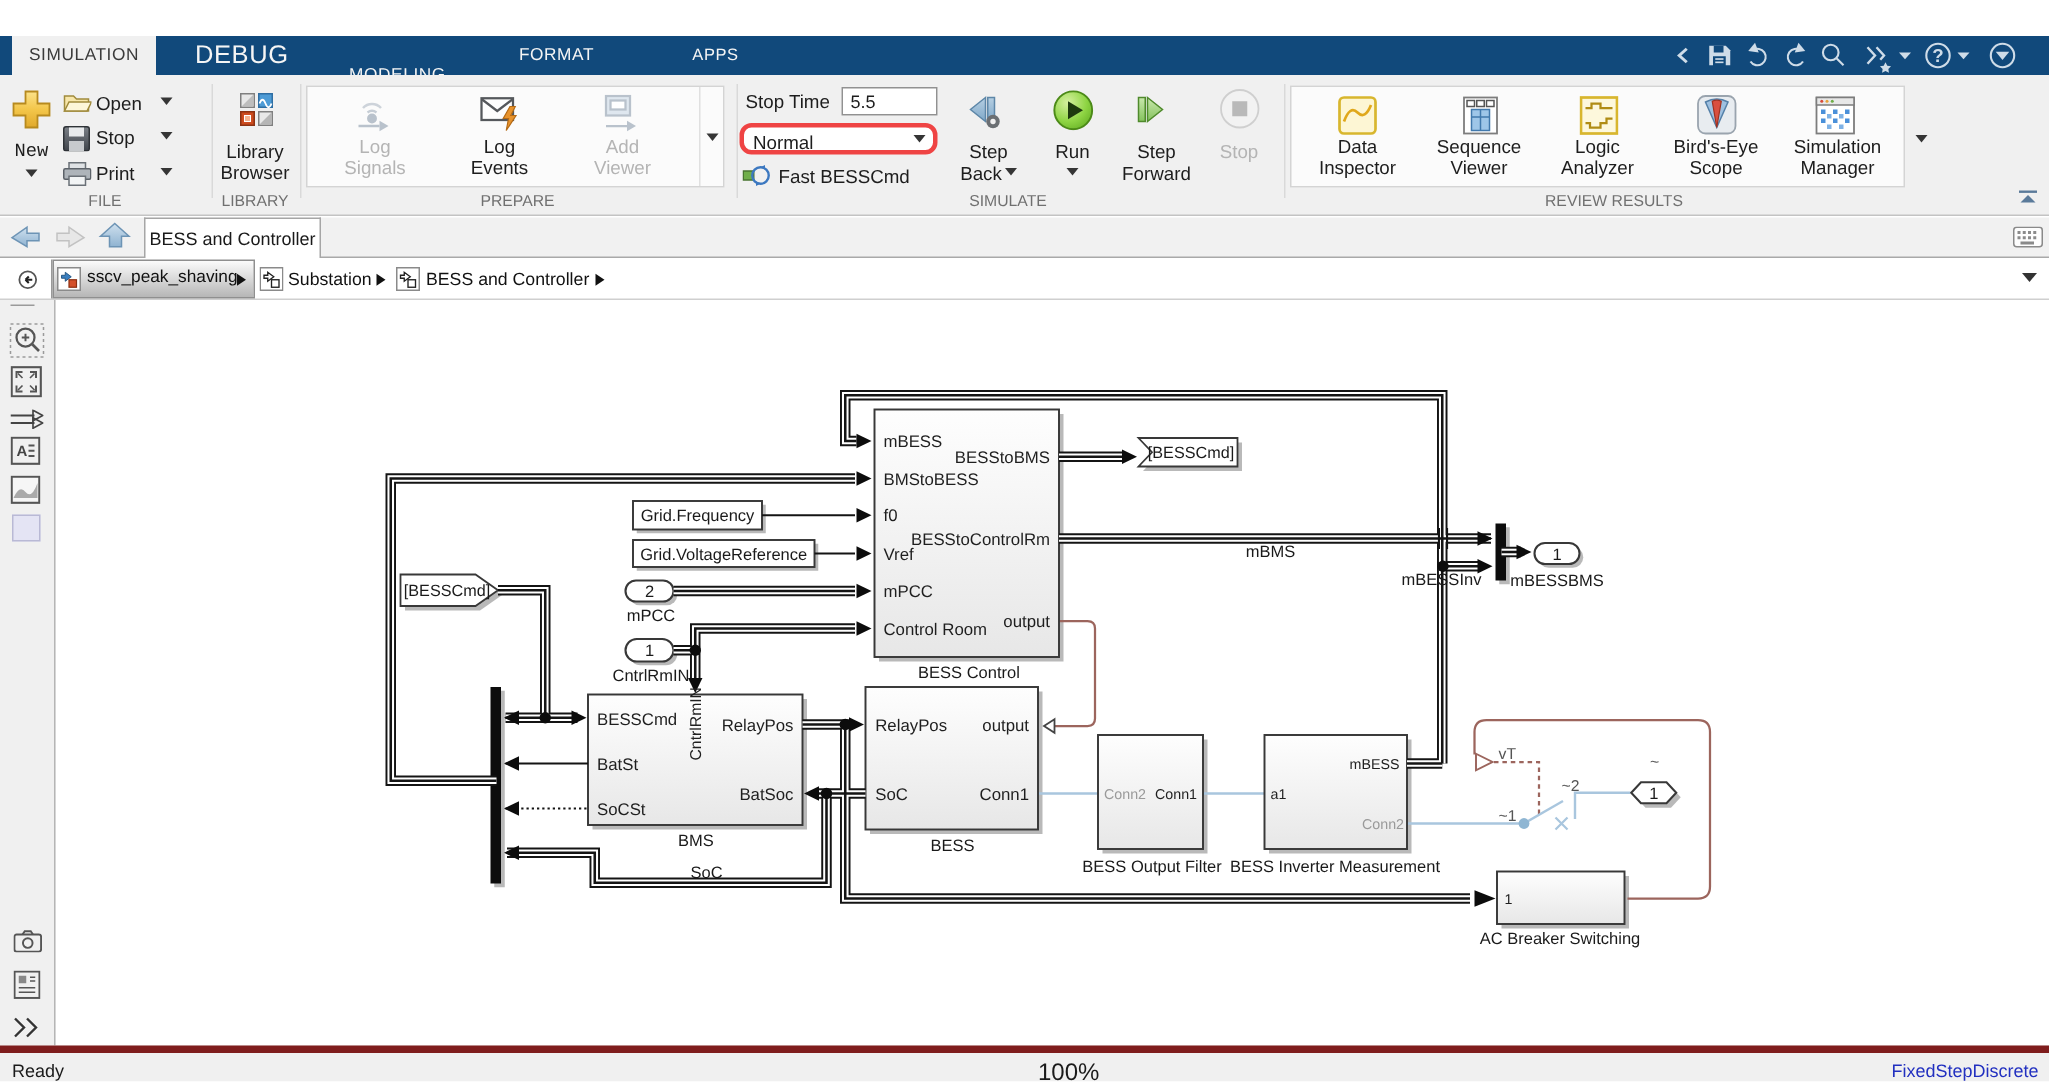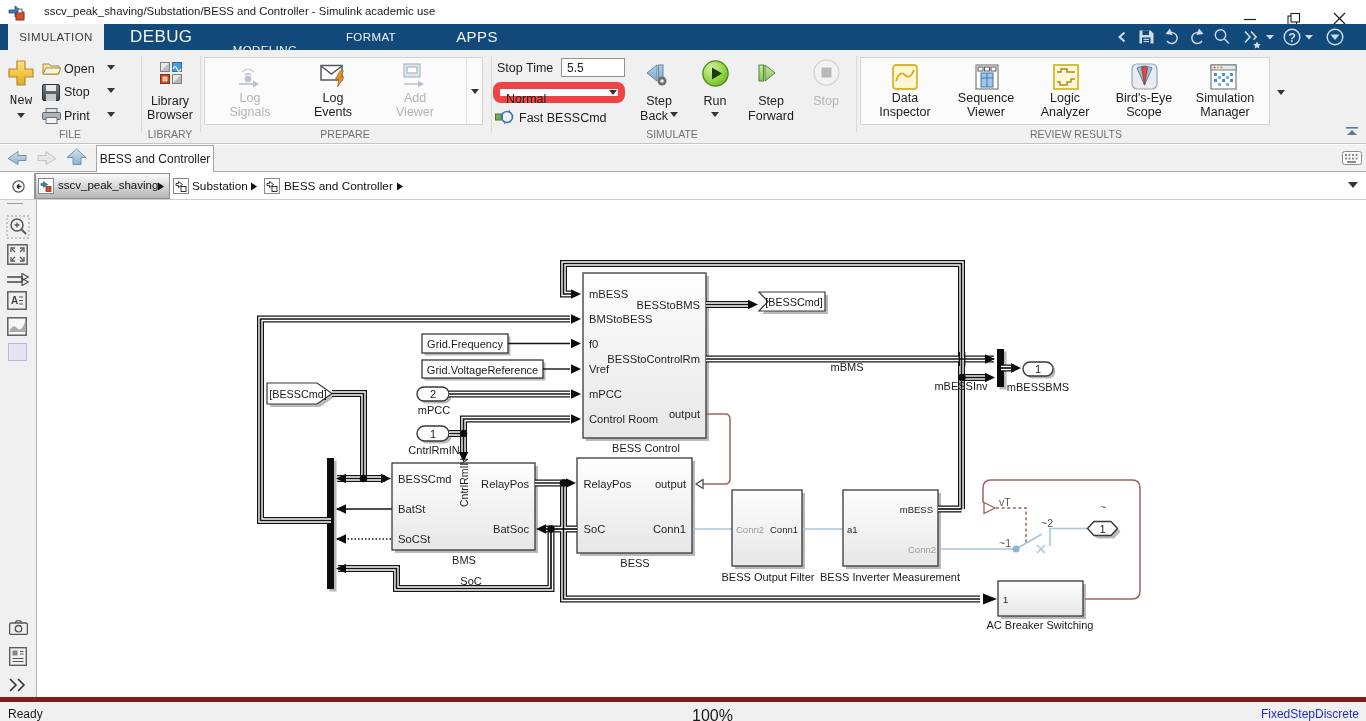--- a/index.html
+++ b/index.html
@@ -9,42 +9,27 @@
 #app { position:relative; width:1366px; height:721px; }
 .seclabel { position:absolute; font-size:10.5px; color:#707070; text-align:center; }
 .btnlabel { position:absolute; font-size:12.5px; color:#1d1d1d; text-align:center; white-space:nowrap; }
 .gray { color:#b4b4b4; }
 .dd { position:absolute; width:0; height:0; border-left:4.5px solid transparent; border-right:4.5px solid transparent; border-top:5px solid #353535; }
 </style>
 </head>
 <body>
 <div id="app">
 
-<div class="abs" style="left:0;top:0;width:1366px;height:24px;background:#ffffff;">
-  <svg class="abs" style="left:7px;top:3px" width="22" height="19" viewBox="0 0 22 19">
-    <path d="M2,7 L8,7 L8,3 L15,8.5 L8,14 L8,10 L2,10 Z" fill="#3a7ebf" stroke="#1d4f7c" stroke-width="0.8"></path>
-    <rect x="9" y="9" width="8" height="8" fill="#d4502a" stroke="#8c2f12" stroke-width="1"></rect>
-    <rect x="11" y="6" width="4" height="4" fill="#e8e8e8" stroke="#555" stroke-width="0.8"></rect>
-  </svg>
-  <div class="abs" style="left:44px;top:5px;font-size:11.4px;color:#1a1a1a;">sscv_peak_shaving/Substation/BESS and Controller - Simulink academic use</div>
-
-  <svg class="abs" style="left:1240px;top:0" width="126" height="24" viewBox="0 0 126 24">
-    <line x1="4" y1="19.5" x2="16" y2="19.5" stroke="#222" stroke-width="1.2"></line>
-    <rect x="48" y="16" width="8.5" height="8.5" fill="none" stroke="#222" stroke-width="1.1"></rect>
-    <rect x="51" y="13.5" width="8.5" height="8.5" fill="#fff" stroke="#222" stroke-width="1.1"></rect>
-    <path d="M94,13 L105,24 M105,13 L94,24" stroke="#222" stroke-width="1.3"></path>
-  </svg>
-</div>
 
 <div class="abs" style="left:0;top:24px;width:1366px;height:26px;background:#11497b;">
   <div class="abs" style="left:8px;top:0;width:96px;height:26px;background:#f0f0f0;color:#3b3b3b;font-size:11.5px;text-align:center;line-height:26px;letter-spacing:.4px;">SIMULATION</div>
   <div class="abs" style="left:130px;top:0;width:60px;height:26px;color:#f5f5f5;font-size:17px;text-align:center;line-height:26px;letter-spacing:.4px;">DEBUG</div>
   <div class="abs" style="left:220px;top:13px;width:90px;height:26px;color:#f5f5f5;font-size:11.5px;text-align:center;line-height:26px;letter-spacing:.4px;">MODELING</div>
   <div class="abs" style="left:333px;top:0;width:76px;height:16px;color:#f5f5f5;font-size:11.5px;text-align:center;line-height:26px;letter-spacing:.4px;">FORMAT</div>
-  <div class="abs" style="left:450px;top:0;width:54px;height:26px;color:#f5f5f5;font-size:15px;text-align:center;line-height:26px;letter-spacing:.4px;">APPS</div>
+  <div class="abs" style="left:450px;top:0;width:54px;height:26px;color:#f5f5f5;font-size:11px;text-align:center;line-height:26px;letter-spacing:.4px;">APPS</div>
 
   <svg class="abs" style="left:1110px;top:0" width="256" height="26" viewBox="0 0 256 26">
     <g stroke="#cfdce8" fill="none" stroke-width="1.4">
       <path d="M14.5,8.5 L9.5,13 L14.5,17.5" stroke-width="2"></path>
       <path d="M29.5,6.5 h11 l3,3 v10 h-14 z" fill="#cfdce8" stroke="none"></path>
       <rect x="32.5" y="6.5" width="6.5" height="4.5" fill="#11497b" stroke="none"></rect>
       <rect x="32" y="13.5" width="8.5" height="6.5" fill="#11497b" stroke="none"></rect>
       <rect x="33.5" y="14.8" width="5.5" height="1.1" fill="#cfdce8" stroke="none"></rect>
       <rect x="33.5" y="17" width="5.5" height="1.1" fill="#cfdce8" stroke="none"></rect>
       <path d="M58.5,9.5 a5.5,5.5 0 1 1 -1.5,7.5"></path>
@@ -159,21 +144,21 @@
       <rect x="6" y="4" width="10" height="6" fill="#fff"></rect>
       <path d="M3,21 h14"></path>
       <path d="M17,17.5 l6,3.5 l-6,3.5 z" fill="#b9c2cc" stroke="none"></path>
     </g>
   </svg>
   <div class="btnlabel gray" style="left:385px;top:41px;width:60px;">Add<br>Viewer</div>
   <div class="seclabel" style="left:305px;top:78px;width:80px;">PREPARE</div>
 
   <div class="abs" style="left:497px;top:11px;font-size:12.5px;color:#1d1d1d;">Stop Time</div>
   <div class="abs" style="left:561px;top:8px;width:64px;height:19px;background:#fff;border:1px solid #919191;font-size:12px;color:#1d1d1d;padding:2px 0 0 5px;">5.5</div>
-  <div class="abs" style="left:493px;top:32px;width:132px;height:21px;background:#fff;border:7px solid #ef4444;border-radius:8px;font-size:12.5px;color:#1d1d1d;padding:2.5px 0 0 6px;">Normal</div>
+  <div class="abs" style="left:493px;top:32px;width:132px;height:21px;background:#fff;border:3px solid #ef4444;border-radius:8px;font-size:12.5px;color:#1d1d1d;padding:2.5px 0 0 6px;">Normal</div>
   <div class="dd" style="left:609px;top:40px;"></div>
   <svg class="abs" style="left:495px;top:60px" width="20" height="14" viewBox="0 0 20 14">
     <rect x="0.5" y="4" width="7" height="6" fill="#6fae49" stroke="#487430"></rect>
     <circle cx="12" cy="7" r="5.5" fill="none" stroke="#3c78c0" stroke-width="1.6"></circle>
     <path d="M12,1.5 l3,-1.5 v3 z" fill="#3c78c0"></path>
     <path d="M12,12.5 l-3,1.5 v-3 z" fill="#3c78c0"></path>
   </svg>
   <div class="abs" style="left:519px;top:61px;font-size:12.5px;color:#1d1d1d;">Fast BESSCmd</div>
 
   <svg class="abs" style="left:645px;top:11px" width="27" height="27" viewBox="0 0 27 27">

